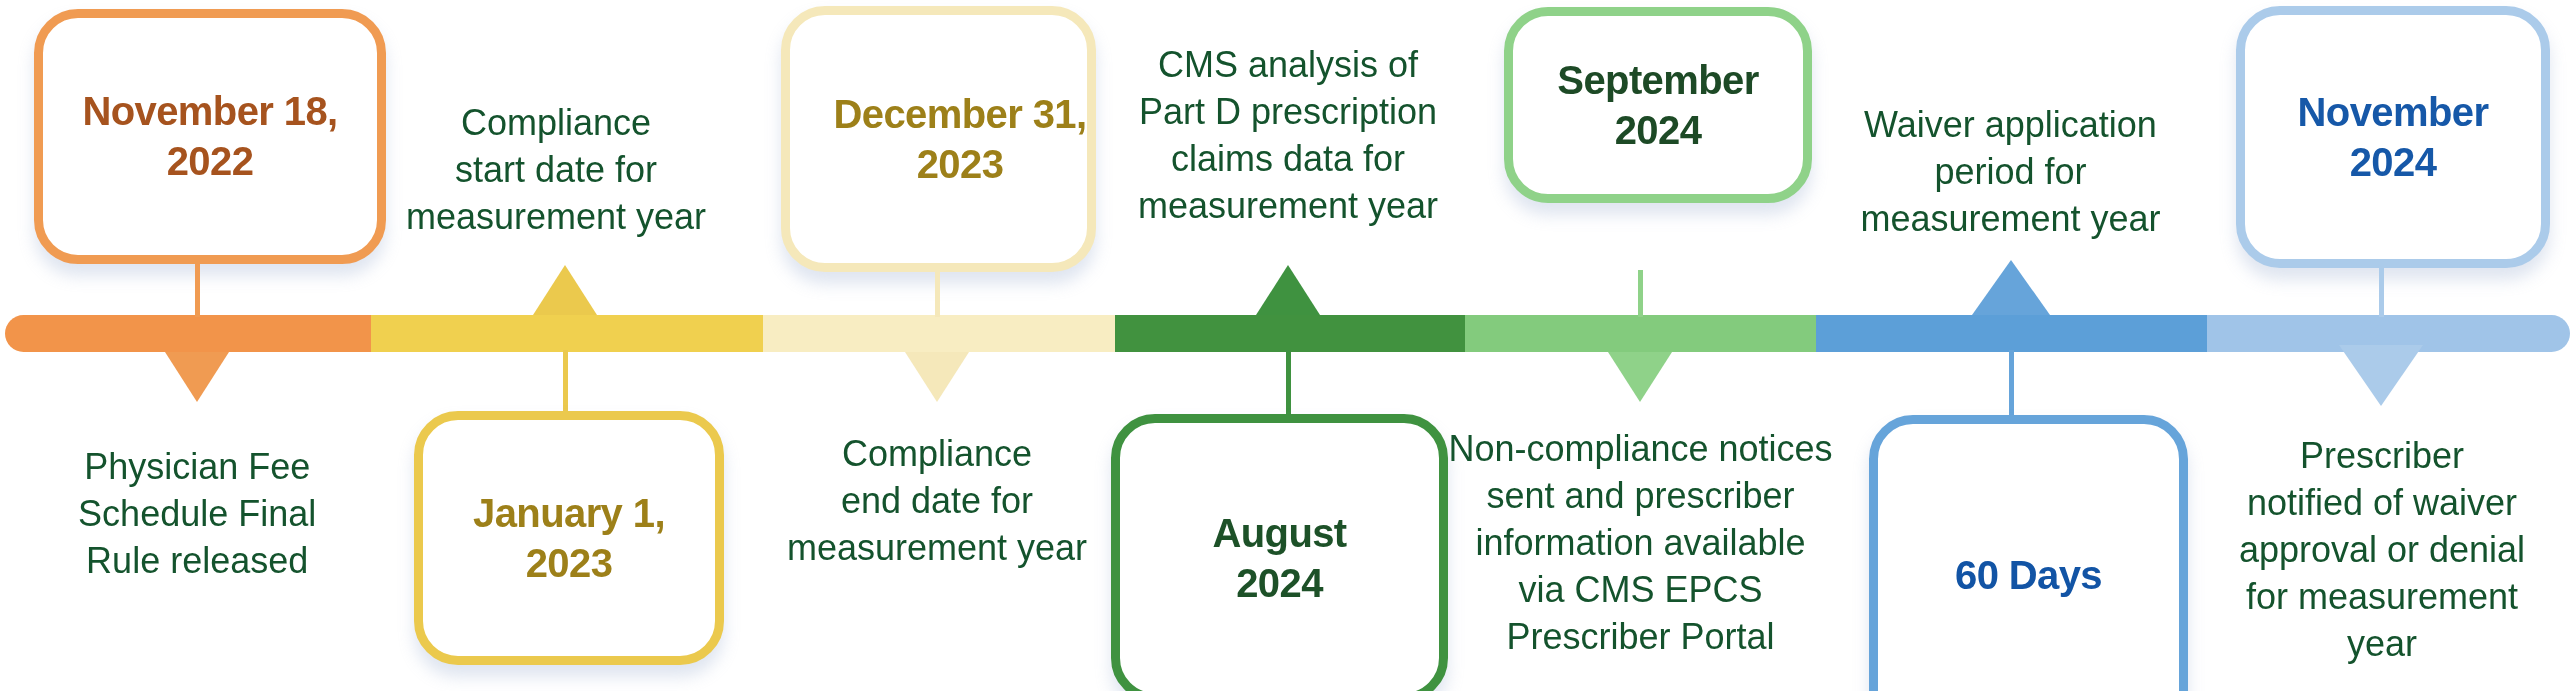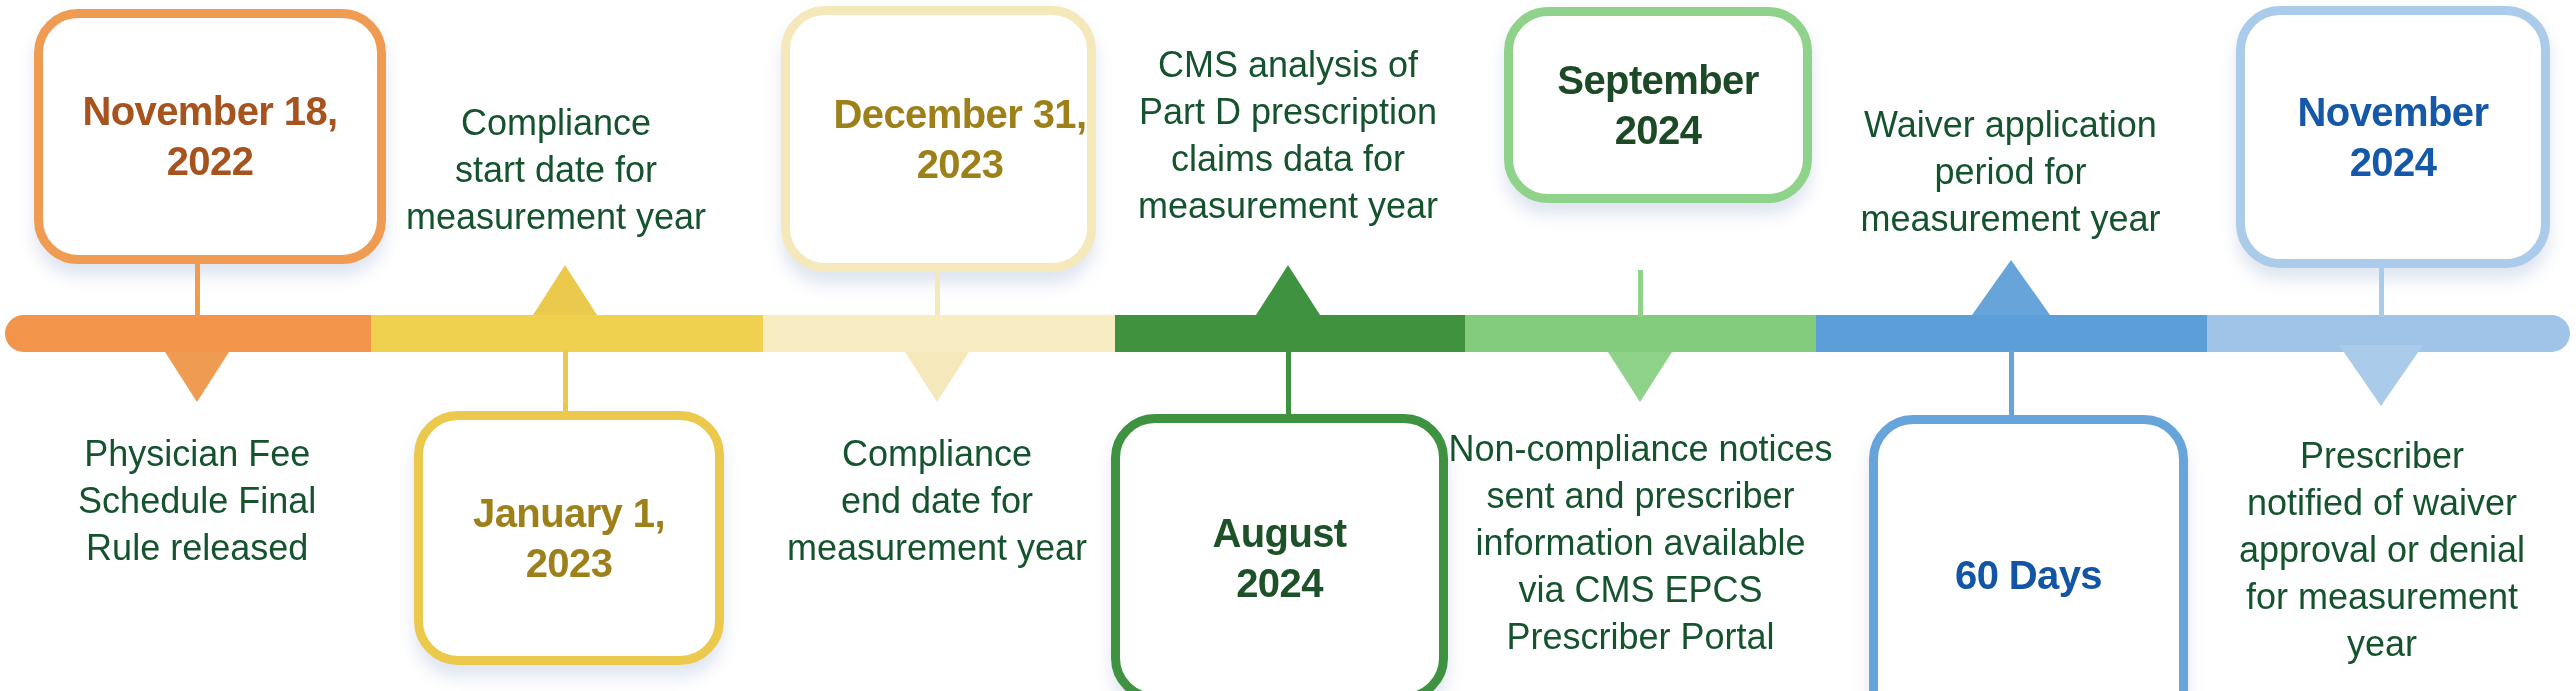--- a/index.html
+++ b/index.html
@@ -37,21 +37,21 @@
   .desc{
     position:absolute;color:#14532d;font-size:36px;line-height:47px;
     text-align:center;white-space:pre-line;
   }
 
   
   
   .m1 .box{left:34px;top:8.7px;width:352px;height:255px;}
   .m1 .connector{left:195px;top:260px;height:57px;}
   .m1 .arrow{left:165px;top:352px;}
-  .m1 .desc{left:16.2px;top:430px;width:362px;}
+  .m1 .desc{left:16.2px;top:443px;width:362px;}
   
   .m2 .desc{left:381px;top:99px;width:350px;}
   .m2 .arrow{left:533px;top:265px;}
   .m2 .connector{left:563px;top:350px;height:65px;}
   .m2 .box{left:414px;top:411px;width:310px;height:254px;justify-content:center;}
   
   .m3 .box{left:781px;top:5.6px;width:315px;height:266px;padding-left:43px;}
   .m3 .connector{left:935px;top:268px;height:49px;}
   .m3 .arrow{left:905px;top:352px;}
   .m3 .desc{left:756px;top:430px;width:362px;}

